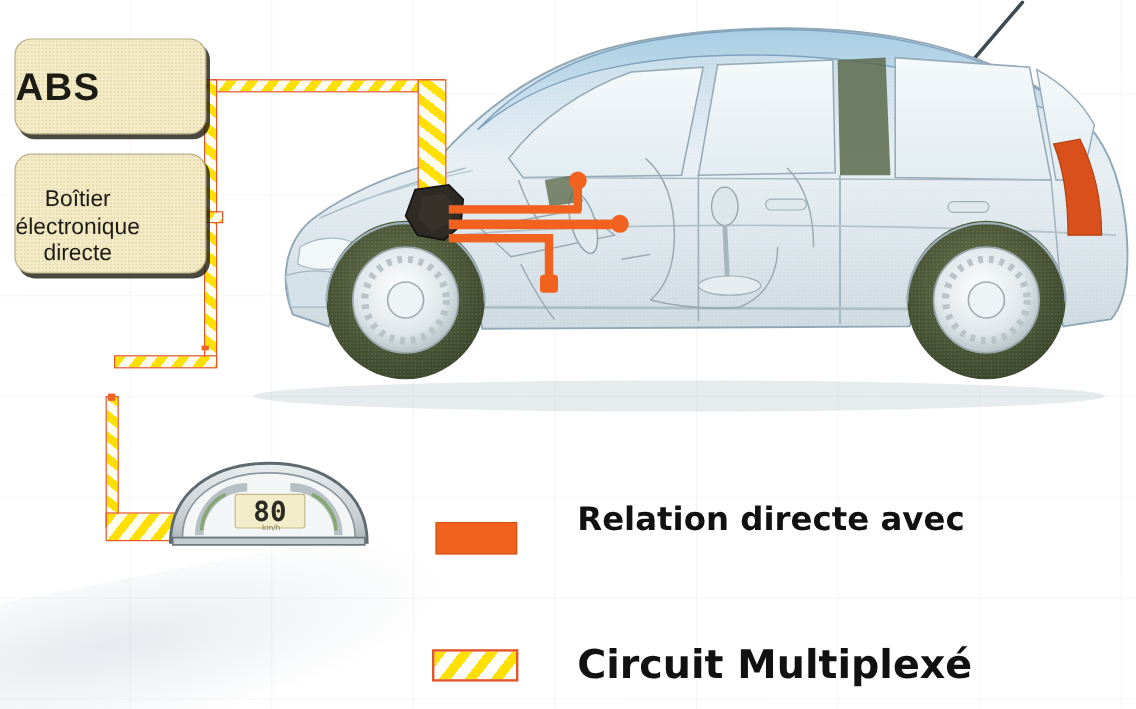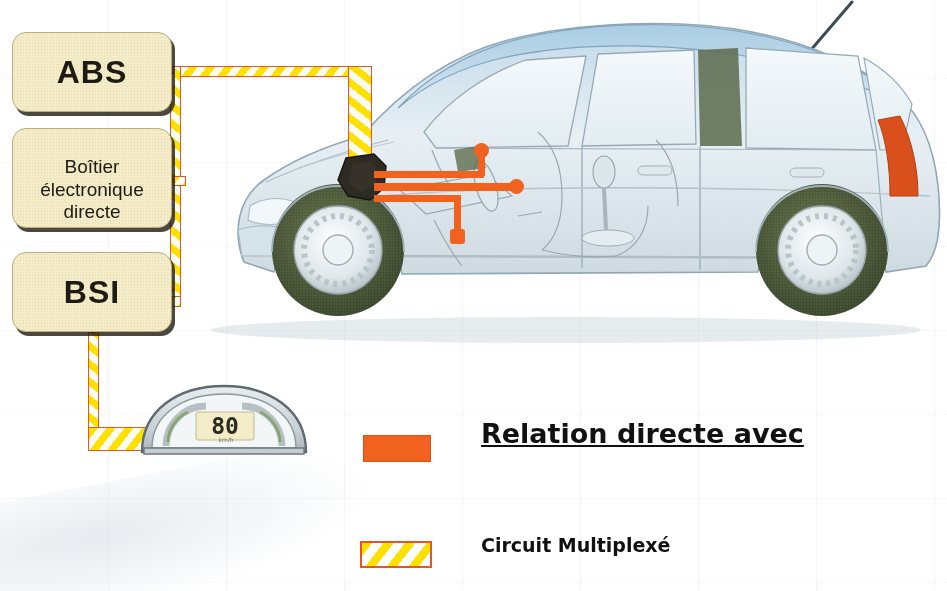--- a/index.html
+++ b/index.html
@@ -17,21 +17,21 @@
     background-position:-10px -6px;}
   .bg-smudge{position:absolute;left:-40px;top:470px;width:430px;height:130px;
     background:radial-gradient(ellipse at 30% 40%, rgba(176,186,200,.30), rgba(255,255,255,0) 68%);
     transform:rotate(-11deg);}
 
   
   .ecu{position:absolute;border-radius:14px;
        background:#f4ecc9;
        box-shadow:3px 4px 0 rgba(30,26,16,.80);
        border:1px solid #b9ad82;
-       display:flex;align-items:center;justify-content:center;
+       display:flex;align-items:center;justify-content:flex-start;
        text-align:center;color:#1d1b14;}
   .ecu .speckle{position:absolute;inset:0;border-radius:13px;opacity:.5;
        background-image:radial-gradient(rgba(206,186,120,.75) .7px, transparent .8px);
        background-size:3px 3px;pointer-events:none;}
   .ecu span{position:relative;z-index:2;}
   #box-abs{left:12px;top:32px;width:158px;height:78px;}
   #box-abs span{font-size:32px;font-weight:700;letter-spacing:1px;}
   #box-ecu-moteur{left:12px;top:128px;width:158px;height:98px;}
   #box-ecu-moteur span{font-size:19px;font-weight:400;line-height:1.18;margin-top:24px;}
   #box-bsi{left:12px;top:252px;width:158px;height:78px;}
@@ -62,22 +62,22 @@
 
   
   .legend-sw{position:absolute;}
   #sw-direct{left:363px;top:435px;width:66px;height:25px;background:#f1621f;
              border:1px solid #d4541b;}
   #sw-mux{left:360px;top:541px;width:72px;height:27px;box-sizing:border-box;
           border:2px solid #e2562a;
           background:repeating-linear-gradient(128deg,#ffe000 0 8px,#ffffff 8px 17px);}
   .legend-txt{position:absolute;color:#111;font-weight:700;
               font-family:"DejaVu Sans",sans-serif;}
-  #txt-direct{left:481px;top:417px;width:420px;font-size:27px;line-height:1.28;text-decoration:underline;}
-  #txt-mux{left:481px;top:534px;width:420px;font-size:19px;}
+  #txt-direct{left:481px;top:417px;width:420px;font-size:27px;line-height:1.28;}
+  #txt-mux{left:481px;top:534px;width:420px;font-size:33px;}
 </style>
 </head>
 <body>
 
 <div id="stage">
 
   <div class="bg-grid"></div>
   <div class="bg-smudge"></div>
 
   <svg id="car" viewBox="0 0 761 352">
@@ -245,24 +245,20 @@
 
   <div class="ecu" id="box-ecu-moteur">
     <div class="speckle"></div>
     <span>
       <span>Boîtier</span><br>
       <span>électronique</span><br>
       <span>directe</span>
     </span>
   </div>
 
-  <div class="ecu" id="box-bsi">
-    <div class="speckle"></div>
-    <span>BSI</span>
-  </div>
 
   <svg id="cluster" viewBox="0 0 172 76">
     <defs>
       <linearGradient id="clG" x1="0" y1="0" x2="0" y2="1">
         <stop offset="0%" stop-color="#e9eef0"></stop>
         <stop offset="70%" stop-color="#c6ced2"></stop>
         <stop offset="100%" stop-color="#aab4b9"></stop>
       </linearGradient>
     </defs>
     <path d="M4,70 C4,28 40,4 86,4 C132,4 168,28 168,70 Z" fill="url(#clG)" stroke="#5e6a70" stroke-width="2.4"></path>

